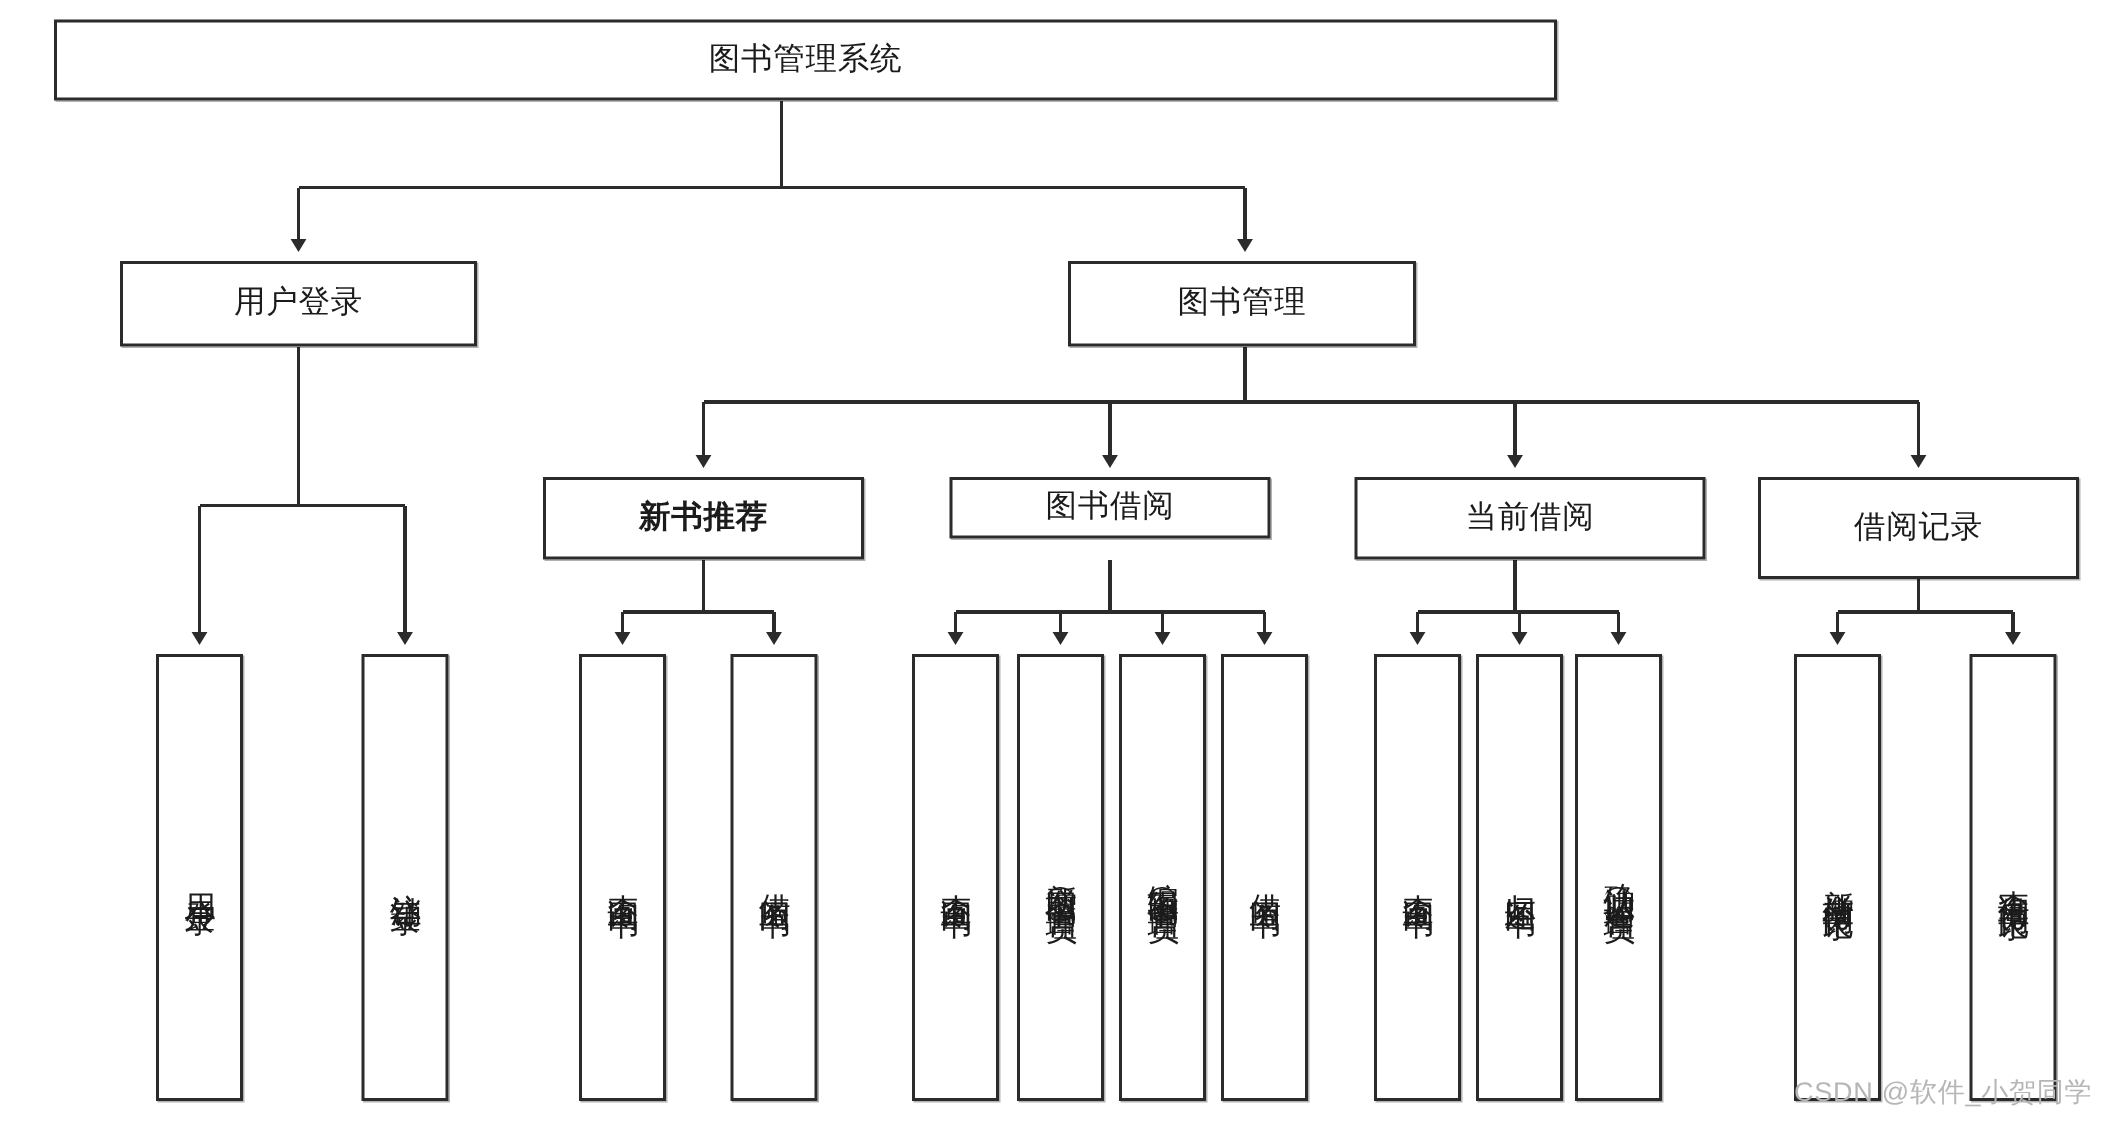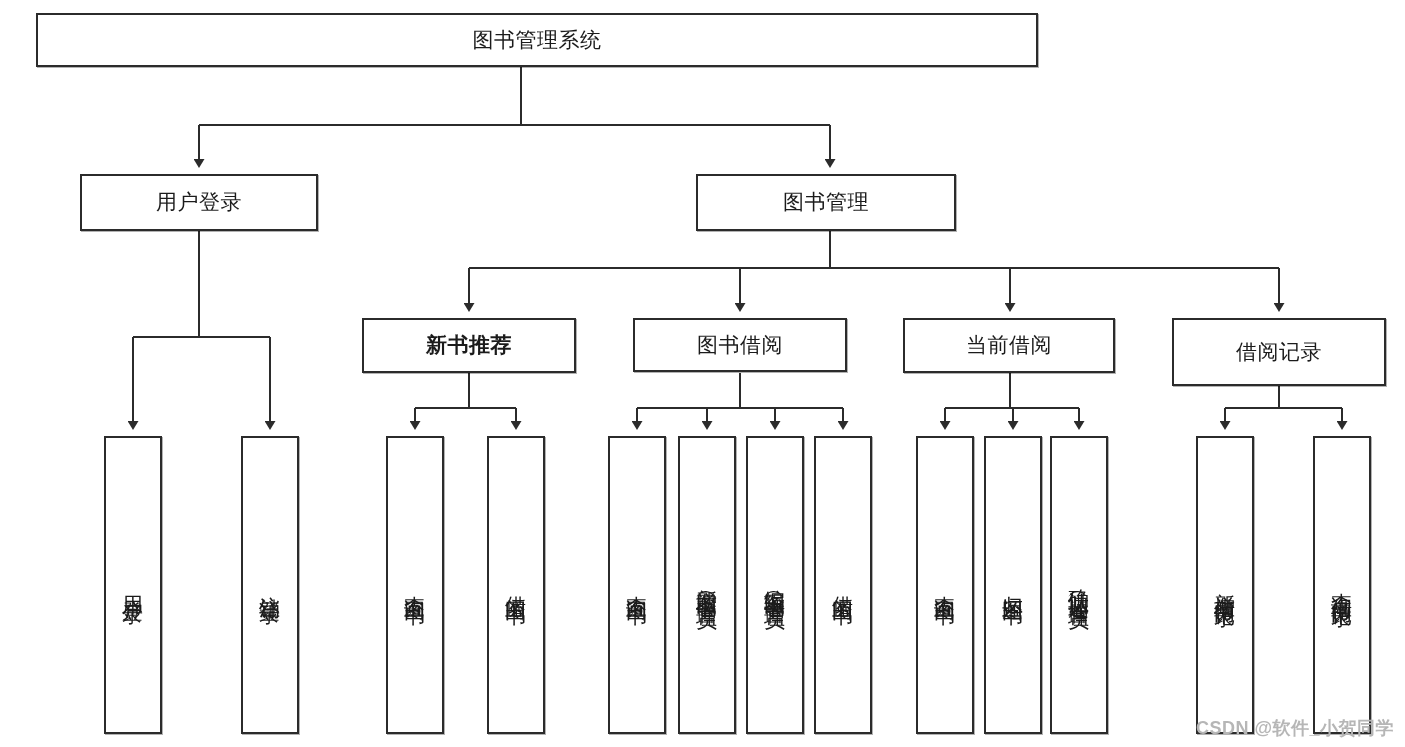--- a/index.html
+++ b/index.html
@@ -120,31 +120,31 @@
     </g>
   </svg>
 
   <div class="node" style="left:20px; top:13px; width:1002px; height:54px;margin-left:16px;">
     <span class="node-label">图书管理系统</span>
   </div>
 
   <div class="node" style="left:80px; top:174px; width:238px; height:57px;">
     <span class="node-label">用户登录</span>
   </div>
-  <div class="node" style="left:696px; top:174px; width:260px; height:57px;">
+  <div class="node" style="left:712px; top:174px; width:232px; height:57px;">
     <span class="node-label">图书管理</span>
   </div>
 
   <div class="node" style="left:362px; top:318px; width:214px; height:55px;font-weight:bold;">
     <span class="node-label">新书推荐</span>
   </div>
-  <div class="node" style="left:633px; top:318px; width:214px; height:54px;">
+  <div class="node" style="left:633px; top:318px; width:214px; height:41px;">
     <span class="node-label">图书借阅</span>
   </div>
-  <div class="node" style="left:903px; top:318px; width:212px; height:55px;">
+  <div class="node" style="left:903px; top:318px; width:234px; height:55px;">
     <span class="node-label">当前借阅</span>
   </div>
   <div class="node" style="left:1172px; top:318px; width:214px; height:68px;">
     <span class="node-label">借阅记录</span>
   </div>
 
   <div class="node vertical" style="left:104px; top:436px; width:58px; height:298px;">
     <span class="node-label">用户登录</span>
   </div>
   <div class="node vertical" style="left:241px; top:436px; width:58px; height:298px;">
@@ -177,17 +177,17 @@
   <div class="node vertical" style="left:1050px; top:436px; width:58px; height:298px;">
     <span class="node-label">确认归还（管理员）</span>
   </div>
   <div class="node vertical" style="left:1196px; top:436px; width:58px; height:298px;">
     <span class="node-label">新增借阅记录</span>
   </div>
   <div class="node vertical" style="left:1313px; top:436px; width:58px; height:298px;">
     <span class="node-label">查询借阅记录</span>
   </div>
 
-  <div class="watermark" style="left:1196px; top:716px;font-weight:bold;">
+  <div class="watermark" style="left:1196px; top:716px;">
     <span>CSDN @软件_小贺同学</span>
   </div>
 
 </div>
 
 </body></html>

